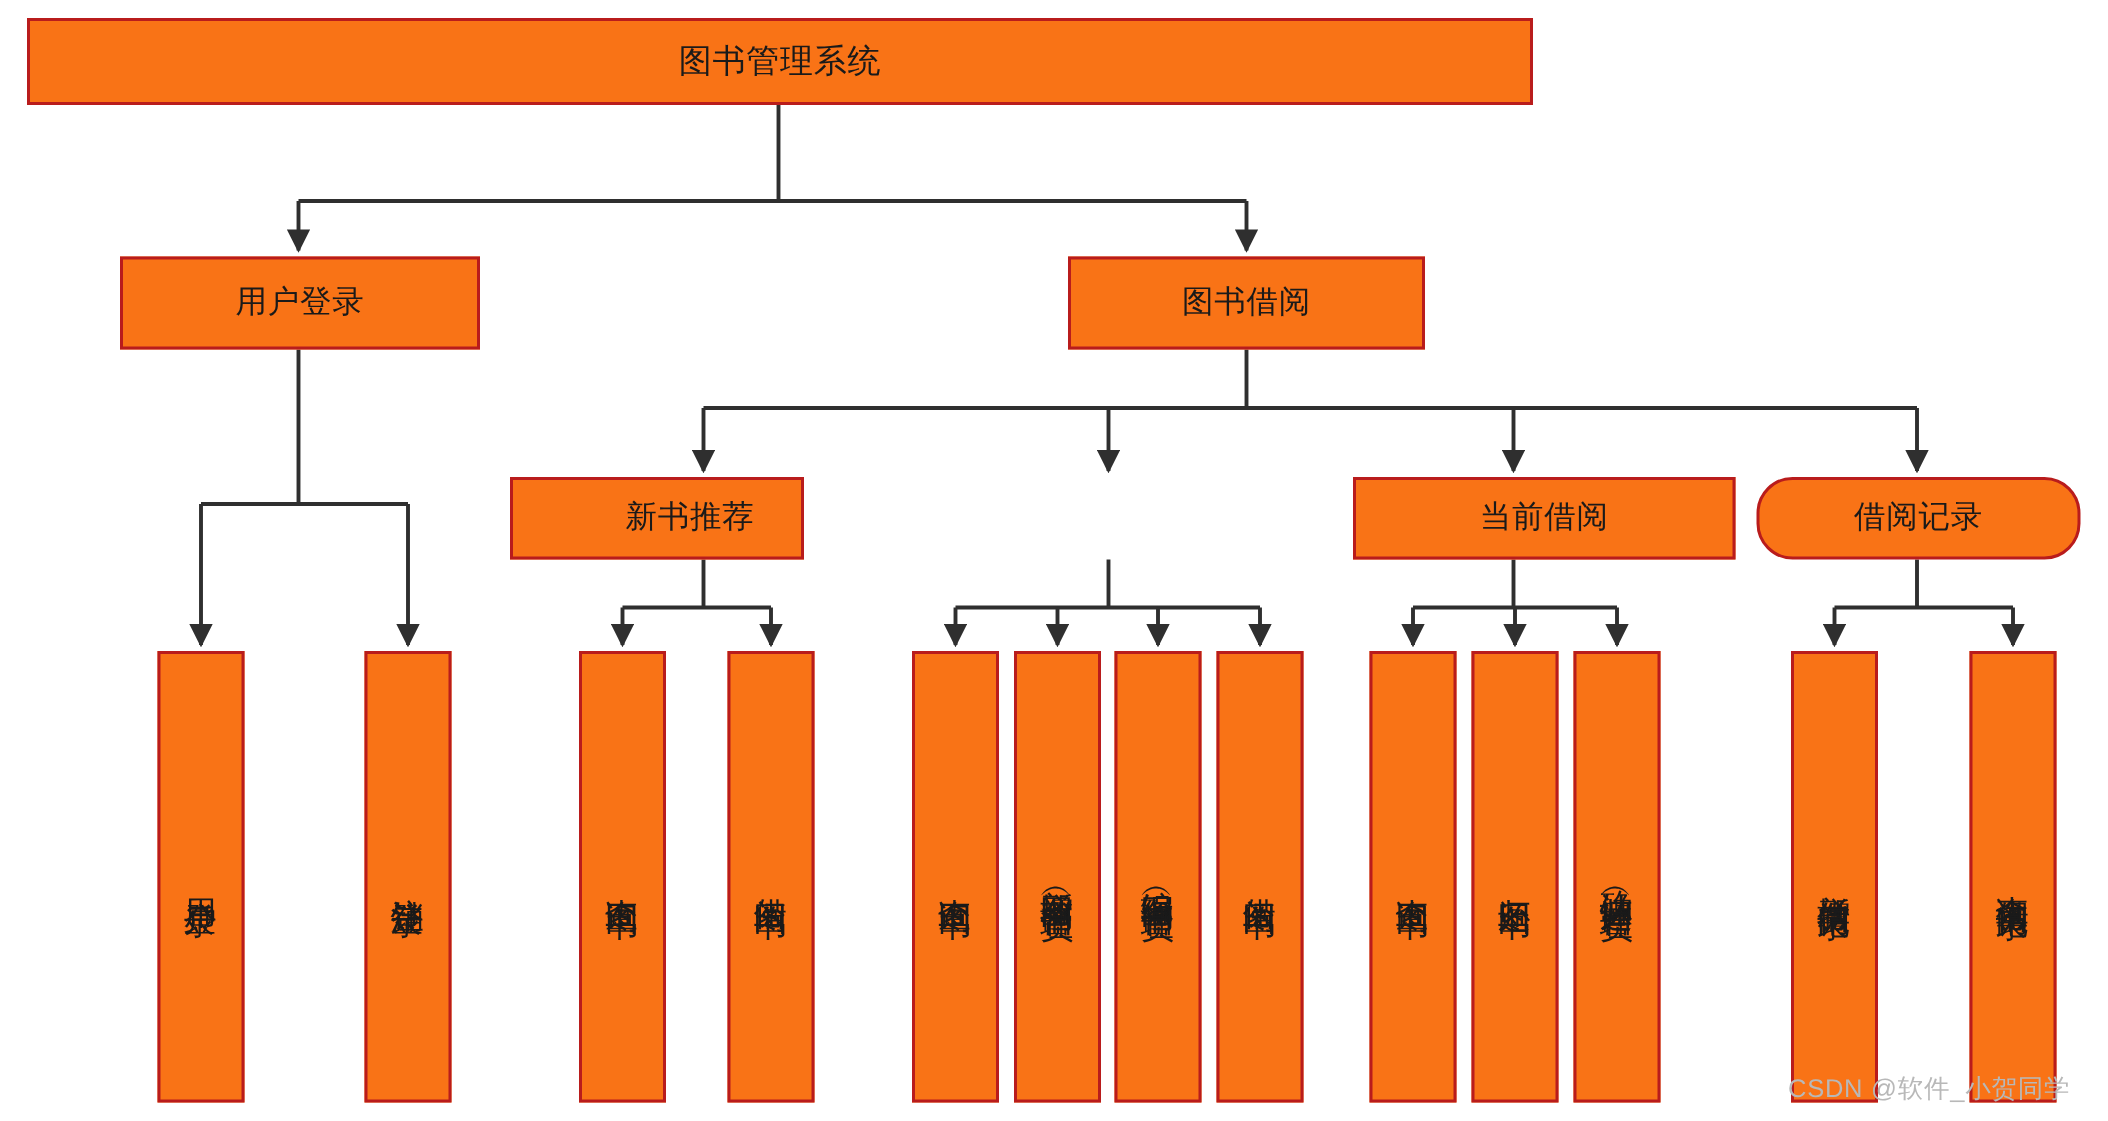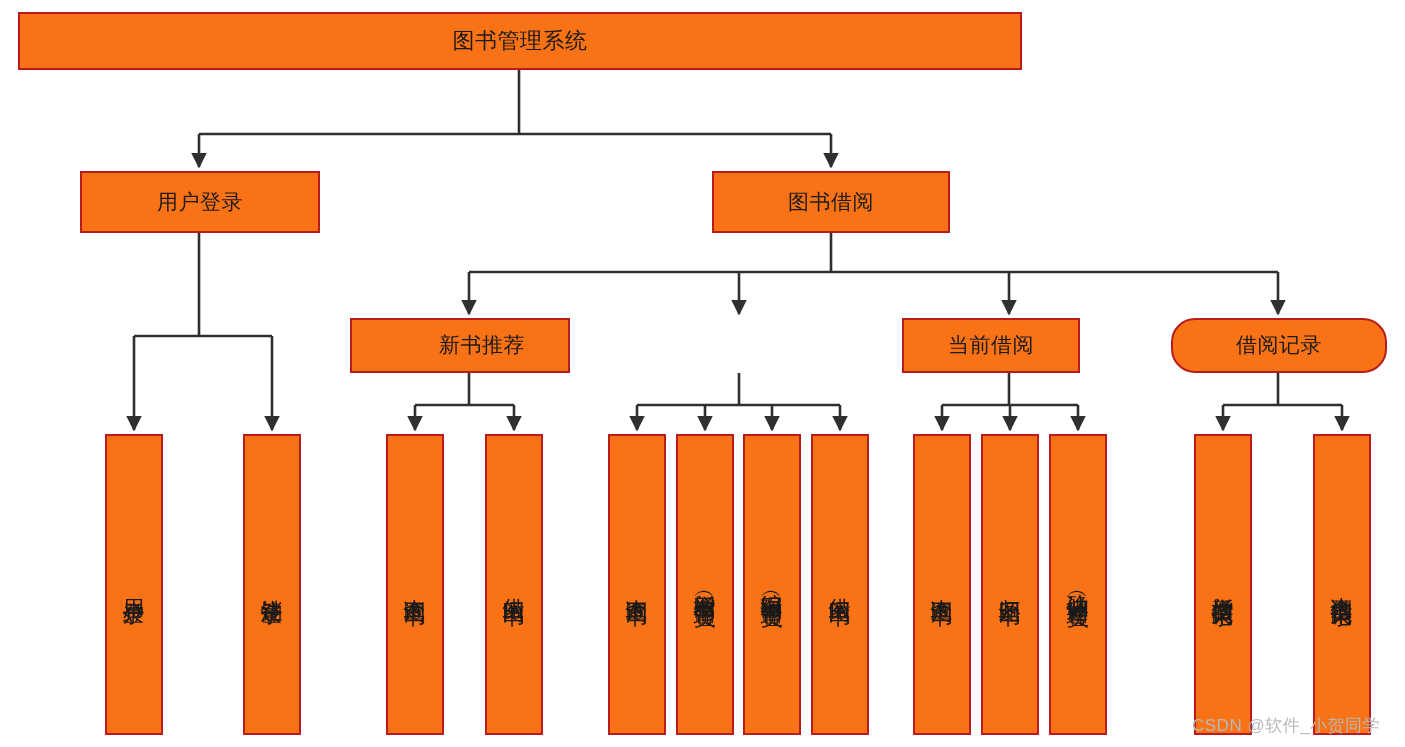--- a/index.html
+++ b/index.html
@@ -132,24 +132,24 @@
     <span class="label">图书管理系统</span>
   </div>
 
   <div class="node h" style="left:80px; top:171px; width:240px; height:62px;">
     <span class="label">用户登录</span>
   </div>
   <div class="node h" style="left:712px; top:171px; width:238px; height:62px;">
     <span class="label">图书借阅</span>
   </div>
 
-  <div class="node h" style="left:350px; top:318px; width:220px; height:55px;padding-left:44px;">
+  <div class="node h" style="left:340px; top:318px; width:196px; height:55px;padding-left:44px;">
     <span class="label">新书推荐</span>
   </div>
-  <div class="node h" style="left:902px; top:318px; width:178px; height:55px;">
+  <div class="node h" style="left:902px; top:318px; width:255px; height:55px;">
     <span class="label">当前借阅</span>
   </div>
   <div class="node h" style="left:1171px; top:318px; width:216px; height:55px;border-radius:24px;">
     <span class="label">借阅记录</span>
   </div>
 
   <div class="node v" style="left:105px; top:434px; width:58px; height:301px;">
     <span class="label">用户登录</span>
   </div>
   <div class="node v" style="left:243px; top:434px; width:58px; height:301px;">

